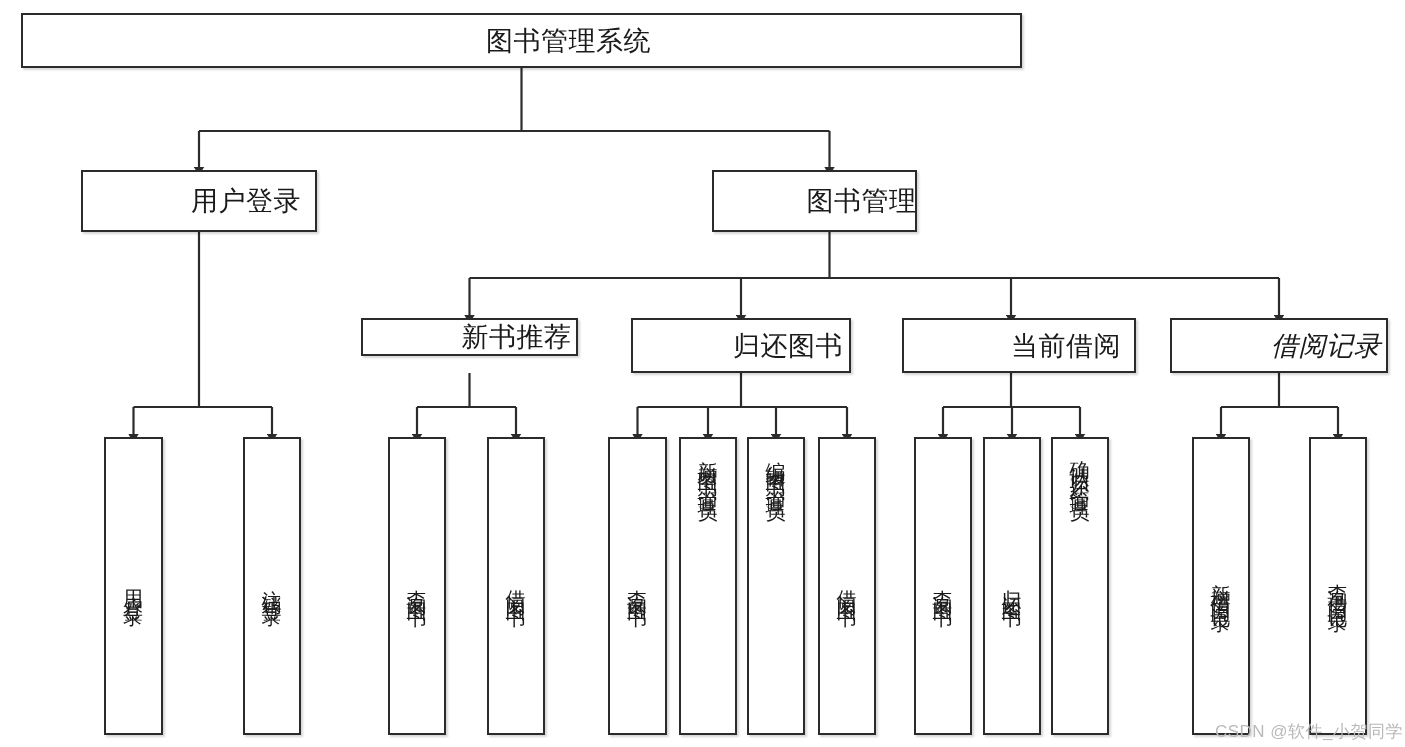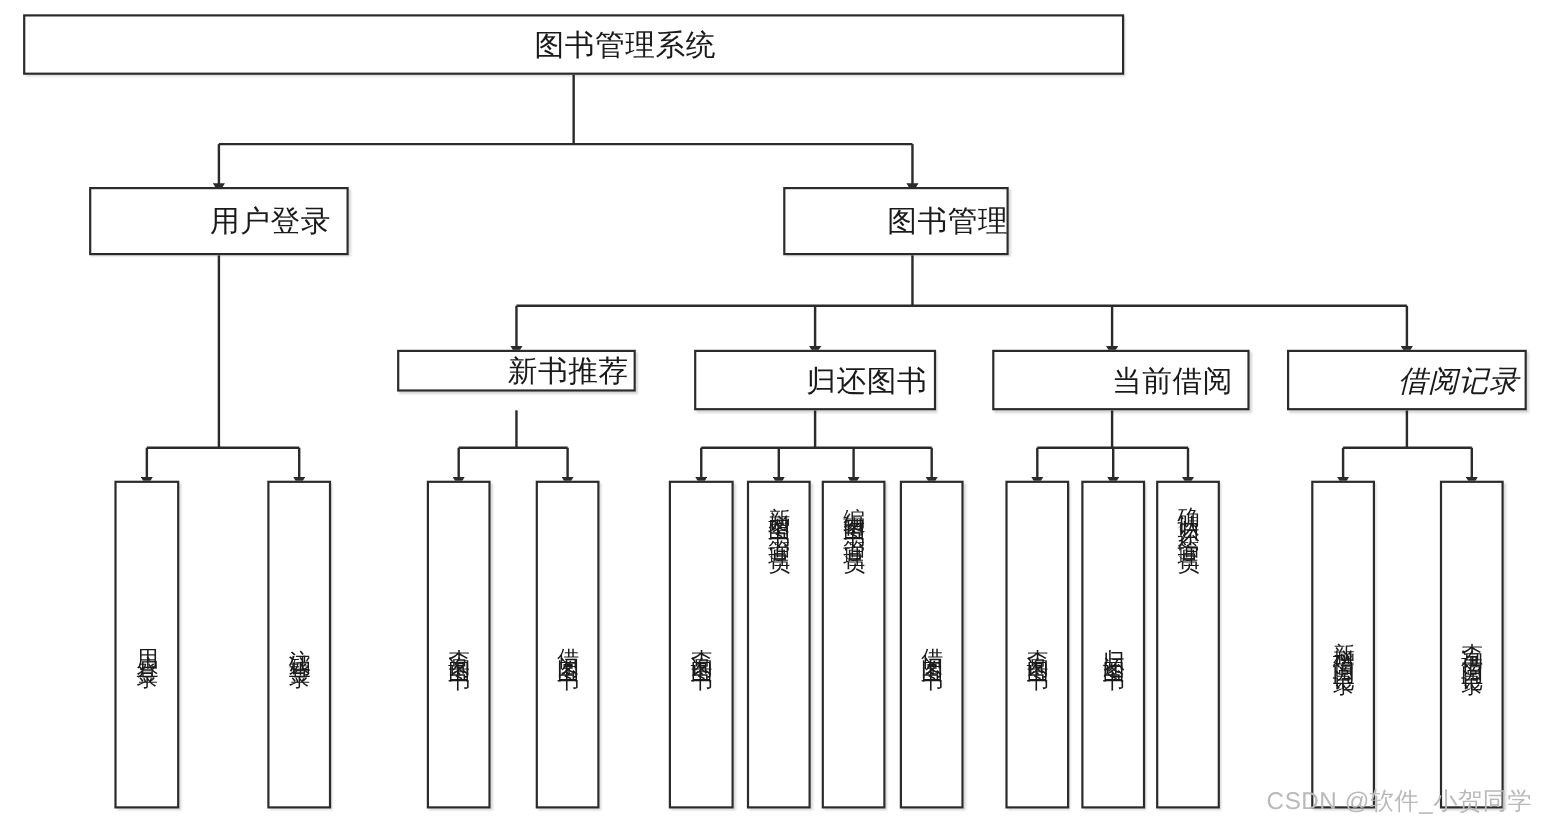--- a/index.html
+++ b/index.html
@@ -58,23 +58,23 @@
     justify-content: center;
     padding: 6px 0;
     box-sizing: border-box;
     overflow: hidden;
   }
   .v-node.v-top .node-label {
     justify-content: flex-start;
   }
   #watermark {
     position: absolute;
-    right: 12px;
+    right: 2px;
     bottom: 4px;
-    font-size: 22px;
+    font-size: 17px;
     color: #b9b9b9;
     letter-spacing: 0.5px;
     white-space: nowrap;
     pointer-events: none;
   }
 </style>
 </head>
 <body>
 
 <div id="stage">

